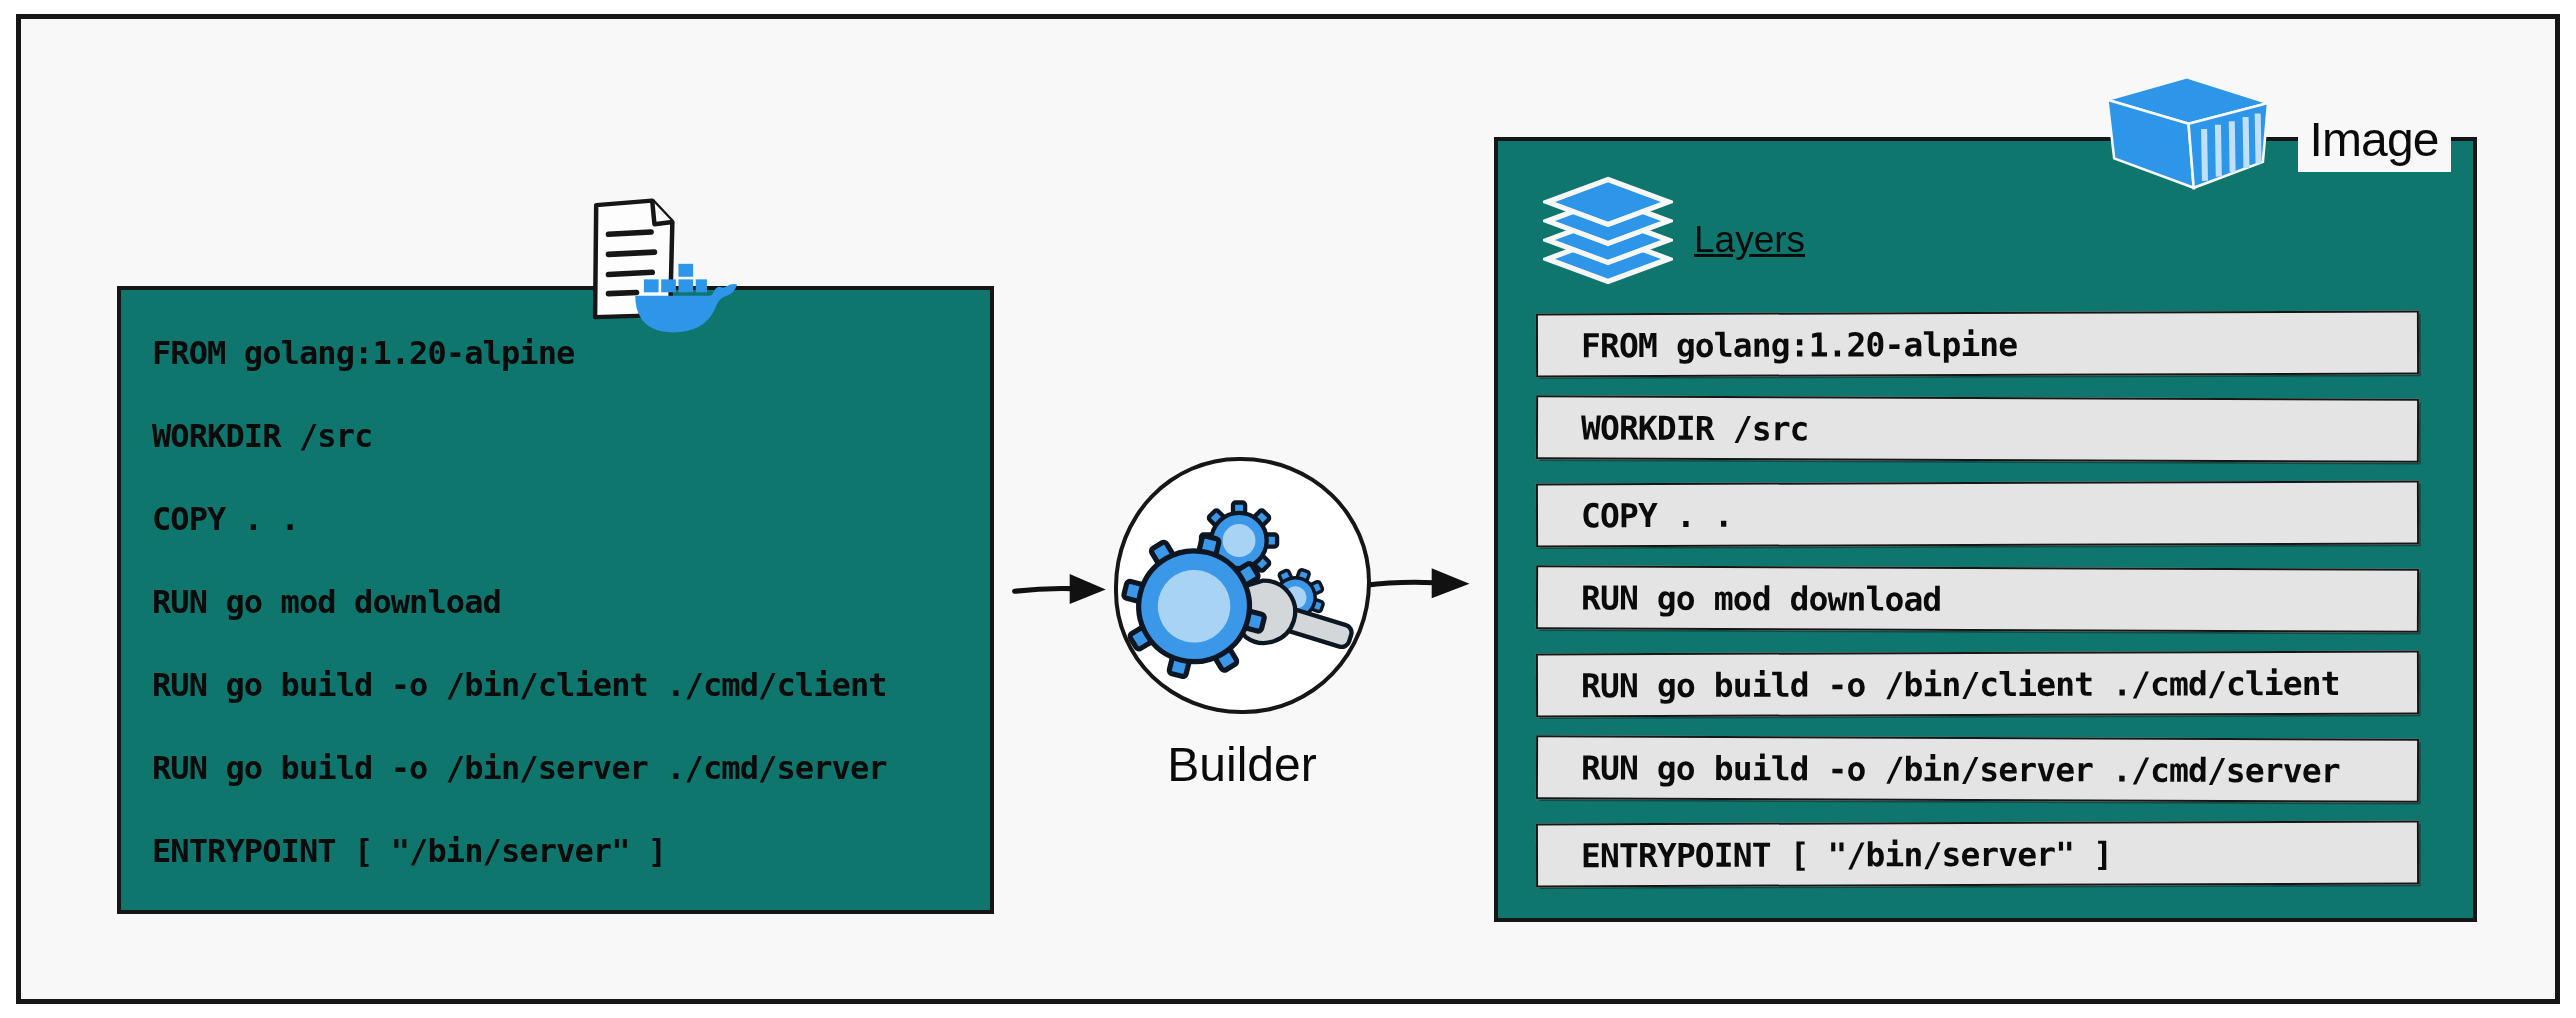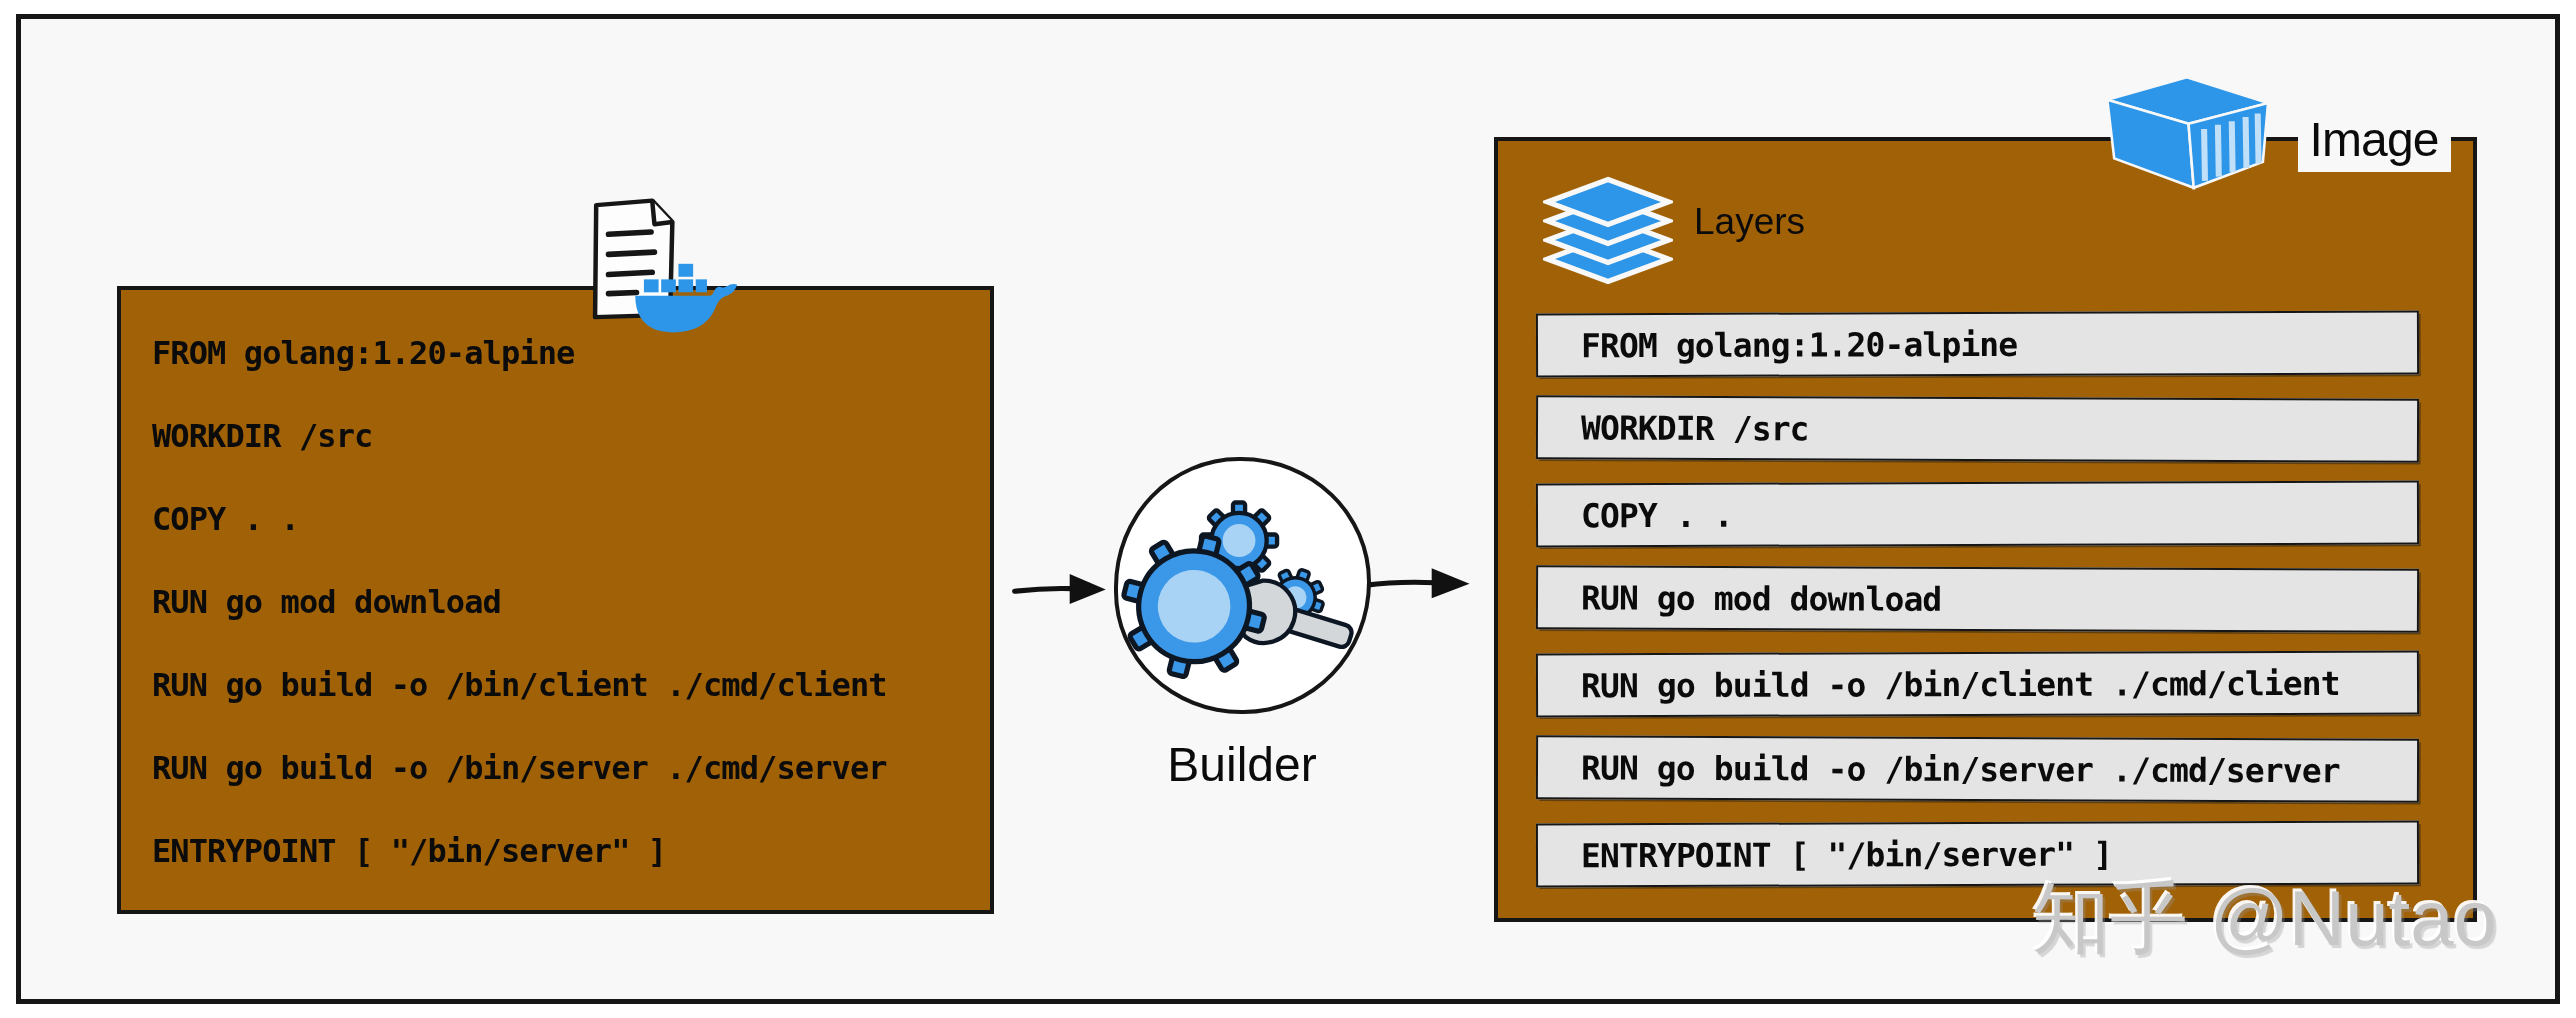--- a/index.html
+++ b/index.html
@@ -2,21 +2,21 @@
 <html style="font-size:14px"><head>
 <meta charset="utf-8">
 <style>
   html,body{margin:0;padding:0;background:#ffffff;}
   .canvas{position:relative;width:2576px;height:1018px;background:#ffffff;overflow:hidden;
           font-family:"Liberation Sans",sans-serif;color:#161616;}
   .frame{position:absolute;left:15.6px;top:14px;right:15.6px;bottom:14px;
          border:5.2px solid #161616;background:#f8f8f8;}
 
   
-  .sketchbox{position:absolute;border:4.3px solid #161616;background:#a16207;}
+  .sketchbox{position:absolute;border:4.3px solid #161616;background:#0f766e;}
 
   
   .dockerfile-box{left:117px;top:286px;width:869px;height:620px;}
   .df-title{position:absolute;top:-33px;right:22.5px;height:64px;line-height:64px;
             font-size:48px;letter-spacing:-0.9px;background:#f8f8f8;padding:0 14px;color:#0b0b0b;}
   .doc-icon{position:absolute;left:464px;top:-93px;width:112px;height:126px;}
   .whale-icon{position:absolute;left:509px;top:-40px;width:109px;height:95px;}
   .commands{position:absolute;left:31px;top:21px;right:17.3px;}
   .cmdline{height:83px;display:flex;align-items:center;
            font-family:"DejaVu Sans Mono",monospace;font-weight:700;font-size:32px;
@@ -31,21 +31,21 @@
   .arrow{position:absolute;}
   .arrow-left{left:1009px;top:562px;}
   .arrow-right{left:1359px;top:557px;}
 
   
   .image-box{left:1494px;top:137px;width:975px;height:777px;}
   .img-title{position:absolute;top:-33px;right:22.5px;height:64px;line-height:64px;
              font-size:48px;letter-spacing:-0.9px;background:#f8f8f8;padding:0 12px;color:#0b0b0b;}
   .container-icon{position:absolute;left:604px;top:-69px;width:180px;height:121px;}
   .layers-icon{position:absolute;left:45px;top:35px;width:130px;height:109px;}
-  .layers-label{position:absolute;left:196px;top:60px;font-size:37px;color:#0b0b0b;}
+  .layers-label{position:absolute;left:196px;top:78px;font-size:37px;color:#0b0b0b;text-decoration:underline;}
   .layerbars{position:absolute;left:38px;top:171px;width:883px;}
   .layerbar{height:64px;margin-bottom:21px;background:#e4e4e4;border:2.6px solid #161616;
             box-shadow:2.6px 2.6px 0 -0.9px rgba(22,22,22,.45);
             display:flex;align-items:center;padding-left:43px;box-sizing:border-box;
             font-family:"DejaVu Sans Mono",monospace;font-weight:700;font-size:33px;
             letter-spacing:-0.9px;white-space:pre;color:#0b0b0b;}
   .layerbar:nth-child(odd){transform:rotate(-0.18deg);}
   .layerbar:nth-child(even){transform:rotate(0.22deg);}
 
   
@@ -249,15 +249,14 @@
       <div class="layerbar">FROM golang:1.20-alpine</div>
       <div class="layerbar">WORKDIR /src</div>
       <div class="layerbar">COPY . .</div>
       <div class="layerbar">RUN go mod download</div>
       <div class="layerbar">RUN go build -o /bin/client ./cmd/client</div>
       <div class="layerbar">RUN go build -o /bin/server ./cmd/server</div>
       <div class="layerbar">ENTRYPOINT [ "/bin/server" ]</div>
     </div>
   </div>
 
-  <div class="watermark">知乎 @Nutao</div>
 </div>
 
 
 </body></html>

